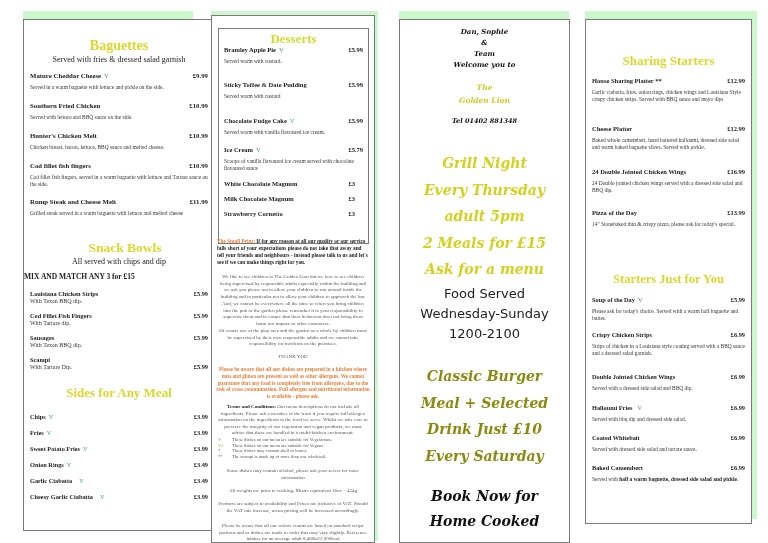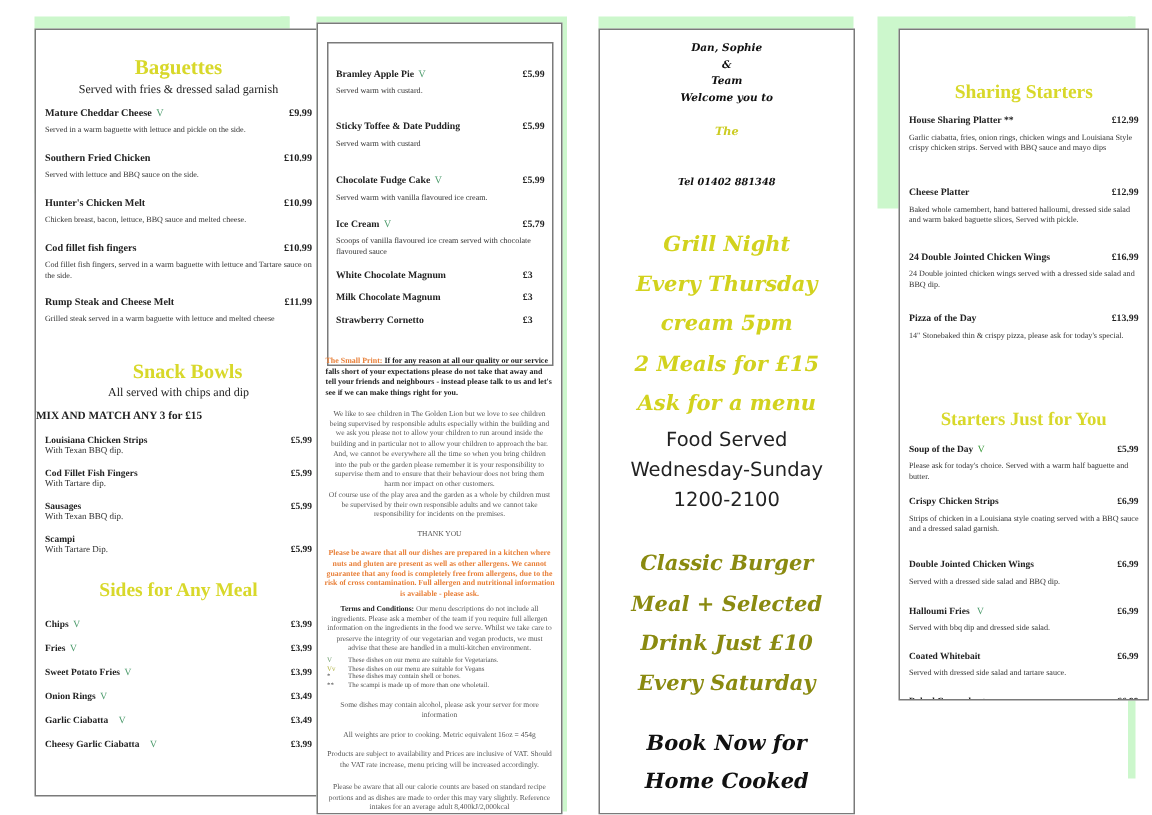--- a/index.html
+++ b/index.html
@@ -14,21 +14,21 @@
   .p1-green-right { position:absolute; left: 187px; top: 11px; width: 6px; height: 516px; background:#ccf7cc; }
 
   .p2-shadow { left: 211px; top: 11px; width: 167px; height: 530px; }
   .p2 { left: 211px; top: 15px; width: 164px; height: 528px; }
   .p2-inner { position: absolute; left: 6px; top: 12px; width: 151px; height: 216px; border: 1px solid #7a7a7a; }
 
   .p3-shadow { left: 399px; top: 11px; width: 170px; height: 10px; }
   .p3 { left: 399px; top: 19px; width: 171px; height: 524px; }
 
   .p4-shadow { left: 585px; top: 11px; width: 170px; height: 128px; }
-  .p4 { left: 599px; top: 19px; width: 167px; height: 448px; }
+  .p4 { left: 585px; top: 19px; width: 167px; height: 505px; }
   .p4-green-right { position:absolute; left: 752px; top: 11px; width: 5px; height: 508px; background:#ccf7cc; }
 
   .sec-title { font-family: "Liberation Serif", serif; font-weight: bold; color: #d8d82a; text-align: center; font-size: 13px; }
   .sec-sub { text-align: center; font-size: 8px; color: #222; }
   .sec-mix { font-size: 7.5px; font-weight: bold; color: #222; }
 
   .item { position: absolute; left: 6px; right: 6px; }
   .item-row { display: flex; justify-content: space-between; align-items: baseline; font-size: 6.8px; font-weight: bold; color: #222; }
   .item-row .v { color: #4a9a6a; font-weight: normal; margin-left: 3px; }
   .item-desc { font-size: 5.4px; color: #333; line-height: 1.35; margin-top: 5px; }
@@ -170,20 +170,21 @@
     <div class="item-row" style="font-size:6.3px;">
         <span><span>Cheesy Garlic Ciabatta</span><span class="v" style="margin-left:7px;">V</span></span>
         <span>£3.99</span>
       </div>
   </div>
 </div>
 
 <div class="panel-shadow p2-shadow"></div>
 <div class="panel p2">
   <div class="p2-inner">
+    <div class="sec-title" style="position:absolute;left:0;right:0;top:2px;font-size:13px;">Desserts</div>
 
     <div class="item" style="top:17px;left:5px;right:5px;">
       <div class="item-row" style="font-size:6.5px;">
           <span><span>Bramley Apple Pie</span><span class="v">V</span></span>
           <span>£5.99</span>
         </div>
       <div class="item-desc">Served warm with custard.</div>
     </div>
     <div class="item" style="top:52px;left:5px;right:5px;">
       <div class="item-row" style="font-size:6.5px;">
@@ -266,27 +267,28 @@
 <div class="panel-shadow p3-shadow"></div>
 <div class="panel p3">
   <div class="script welcome" style="top:6px;">
     <div>Dan, Sophie</div>
     <div>&amp;</div>
     <div>Team</div>
     <div>Welcome you to</div>
   </div>
   <div class="script golden" style="top:61px;">
     <div>The</div>
+    <div>Golden Lion</div>
   </div>
   <div class="script tel" style="top:97px;">Tel 01402 881348</div>
 
   <div class="script grill" style="top:130px;">
     <div>Grill Night</div>
     <div>Every Thursday</div>
-    <div>cream 5pm</div>
+    <div>adult 5pm</div>
     <div>2 Meals for £15</div>
     <div>Ask for a menu</div>
   </div>
 
   <div class="served" style="top:264px;">
     <div>Food Served</div>
     <div>Wednesday-Sunday</div>
     <div>1200-2100</div>
   </div>
 

